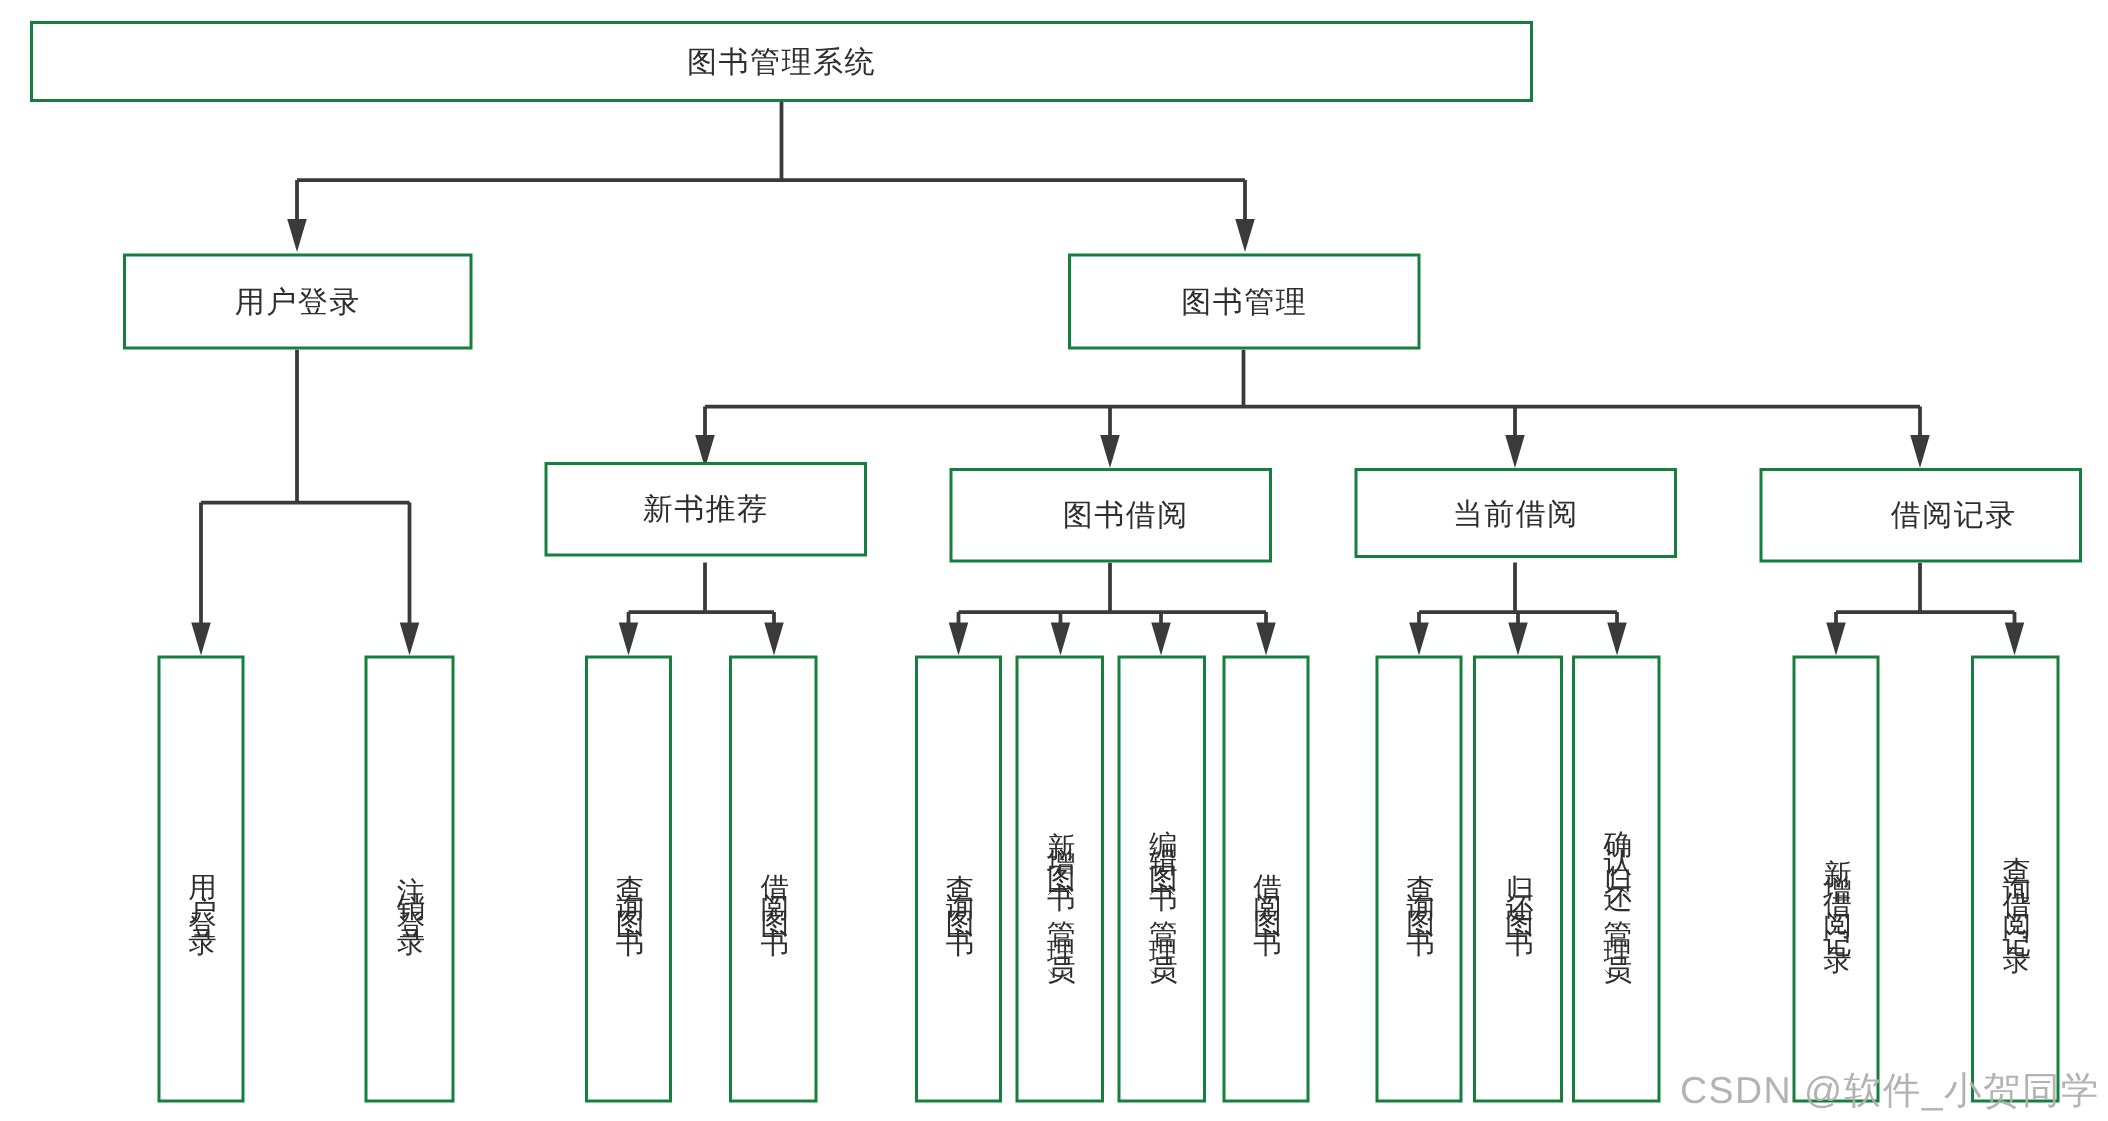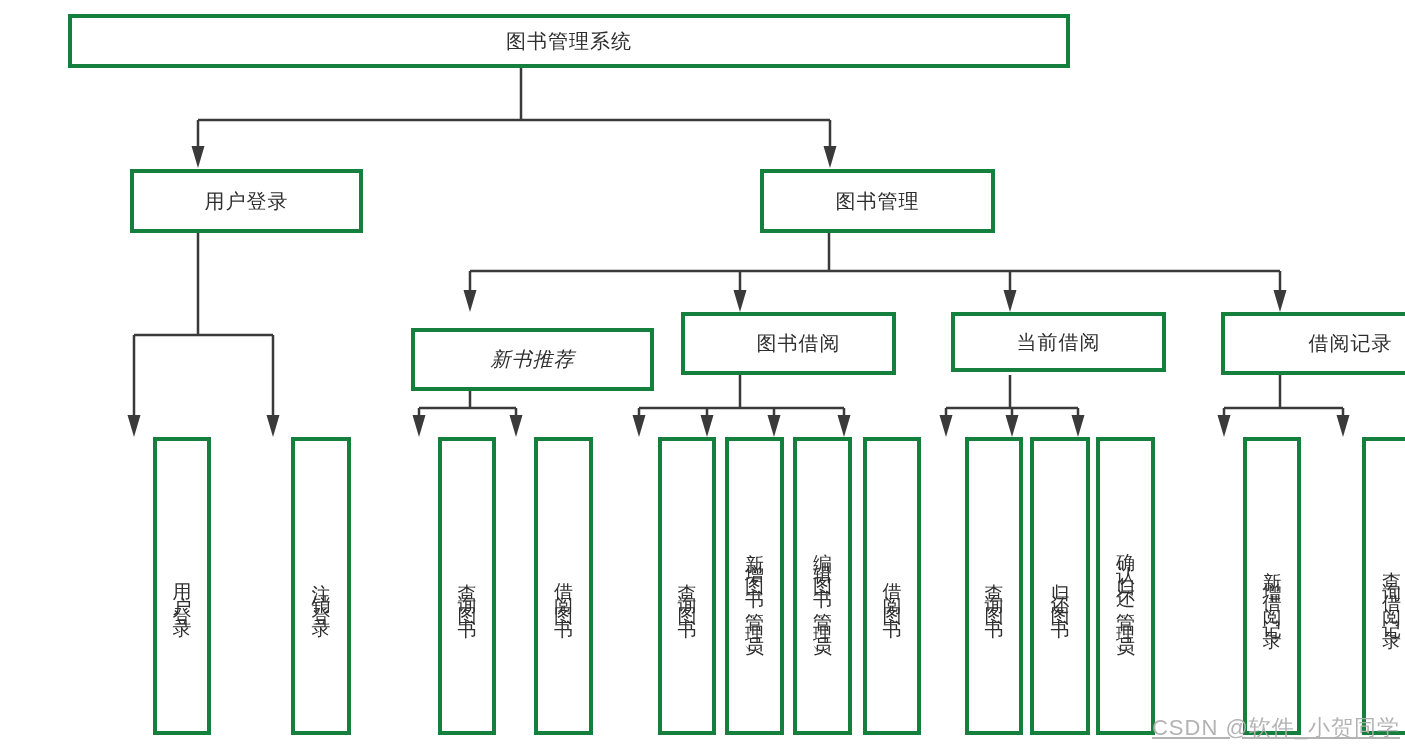--- a/index.html
+++ b/index.html
@@ -18,49 +18,47 @@
   .connectors {
     position: absolute;
     left: 0; top: 0;
     width: 1405px;
     height: 747px;
     z-index: 1;
   }
   .node {
     position: absolute;
     box-sizing: border-box;
-    border: 4px solid #15803d;
+    border: 2px solid #15803d;
     background: #ffffff;
     display: flex;
     align-items: center;
     justify-content: center;
     color: #2e2e2e;
     font-size: 20px;
     letter-spacing: 1px;
     z-index: 2;
-    margin-left: 48px;
   }
   .node.leaf span {
     writing-mode: vertical-rl;
     text-orientation: mixed;
     font-size: 19px;
     letter-spacing: 12px;
     margin-bottom: -12px;
     white-space: nowrap;
   }
   .watermark {
     position: absolute;
     right: 5px;
     bottom: 4px;
-    font-size: 22px;
+    font-size: 25px;
     color: rgba(175, 175, 175, 0.95);
     letter-spacing: 1px;
     z-index: 3;
     white-space: nowrap;
-    text-decoration: underline;
   }
 </style>
 </head>
 <body>
 
 <div class="canvas">
 
   <svg class="connectors" viewBox="0 0 1405 747" xmlns="http://www.w3.org/2000/svg">
     <path fill="none" stroke="#3a3a3a" stroke-width="2.5" d="M521 68 V120 M198 120 H830 M198 120 V148 M830 120 V148
          M198 233 V335 M134 335 H273 M134 335 V417 M273 335 V417
@@ -96,21 +94,21 @@
     <span>图书管理系统</span>
   </div>
 
   <div class="node" style="left:82px; top:169px; width:233px; height:64px;">
     <span>用户登录</span>
   </div>
   <div class="node" style="left:712px; top:169px; width:235px; height:64px;">
     <span>图书管理</span>
   </div>
 
-  <div class="node" style="left:363px; top:328px; width:243px; height:63px;font-style:italic;">
+  <div class="node" style="left:363px; top:308px; width:215px; height:63px;">
     <span>新书推荐</span>
   </div>
   <div class="node" style="left:633px; top:312px; width:215px; height:63px;padding-left:20px;">
     <span>图书借阅</span>
   </div>
   <div class="node" style="left:903px; top:312px; width:215px; height:60px;">
     <span>当前借阅</span>
   </div>
   <div class="node" style="left:1173px; top:312px; width:215px; height:63px;padding-left:44px;">
     <span>借阅记录</span>

